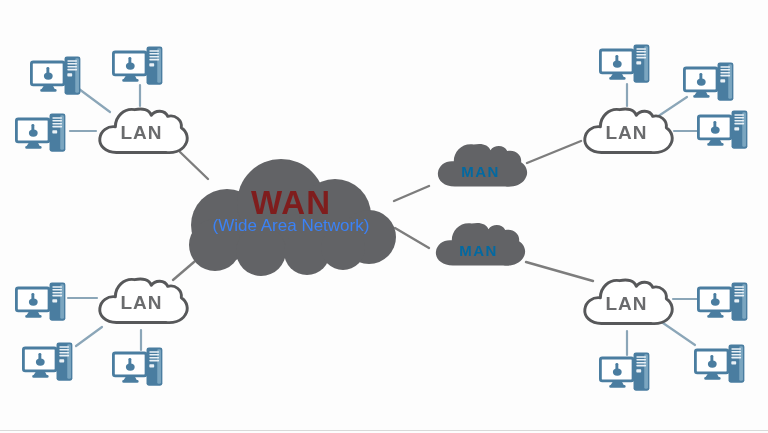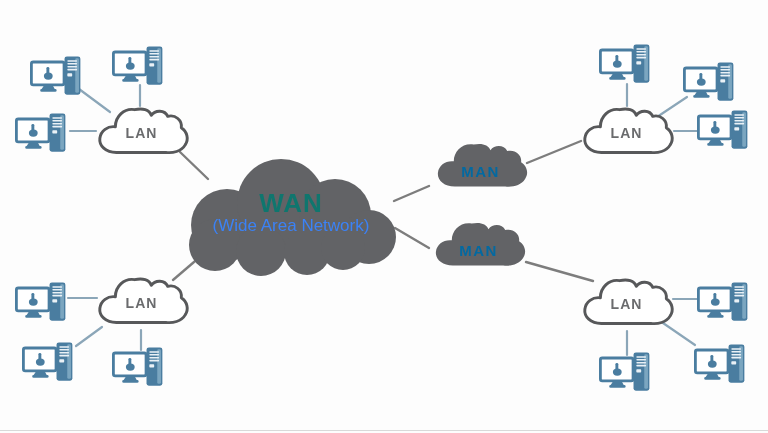--- a/index.html
+++ b/index.html
@@ -15,24 +15,24 @@
   .cl{stroke:#8ba6b8;stroke-width:2.2;stroke-linecap:round}
   .bl{stroke:#7d7d7d;stroke-width:2.4;stroke-linecap:round}
 
   
   .lan-cloud{fill:#ffffff;stroke:#57585a;stroke-width:3;stroke-linejoin:round}
   .man-cloud{fill:#626366;stroke:none}
   .wan-cloud{fill:#626366}
 
   
   .label{position:absolute;text-align:center;font-weight:bold;user-select:none;white-space:nowrap}
-  .lan-label{width:93px;font-size:14px;line-height:22px;color:#6a6b6d;letter-spacing:1px}
+  .lan-label{width:93px;font-size:19px;line-height:22px;color:#6a6b6d;letter-spacing:1px}
   .man-label{width:95px;font-size:15px;line-height:22px;color:#0369a1;letter-spacing:1.5px}
   .wan-block{width:212px}
-  .wan-title{font-size:26px;line-height:30px;color:#0f766e;letter-spacing:1px;font-weight:bold}
+  .wan-title{font-size:33px;line-height:30px;color:#7f1d1d;letter-spacing:1px;font-weight:bold}
   .wan-sub{font-size:17px;line-height:16px;color:#3b82f6;font-weight:normal}
 
   .bottom-rule{position:absolute;left:0;top:430px;width:768px;height:1px;background:#d9d9d9}
 </style>
 </head>
 <body>
 
 <div class="stage">
 
   <svg class="layer" width="768" height="433" viewBox="0 0 768 433" xmlns="http://www.w3.org/2000/svg">

